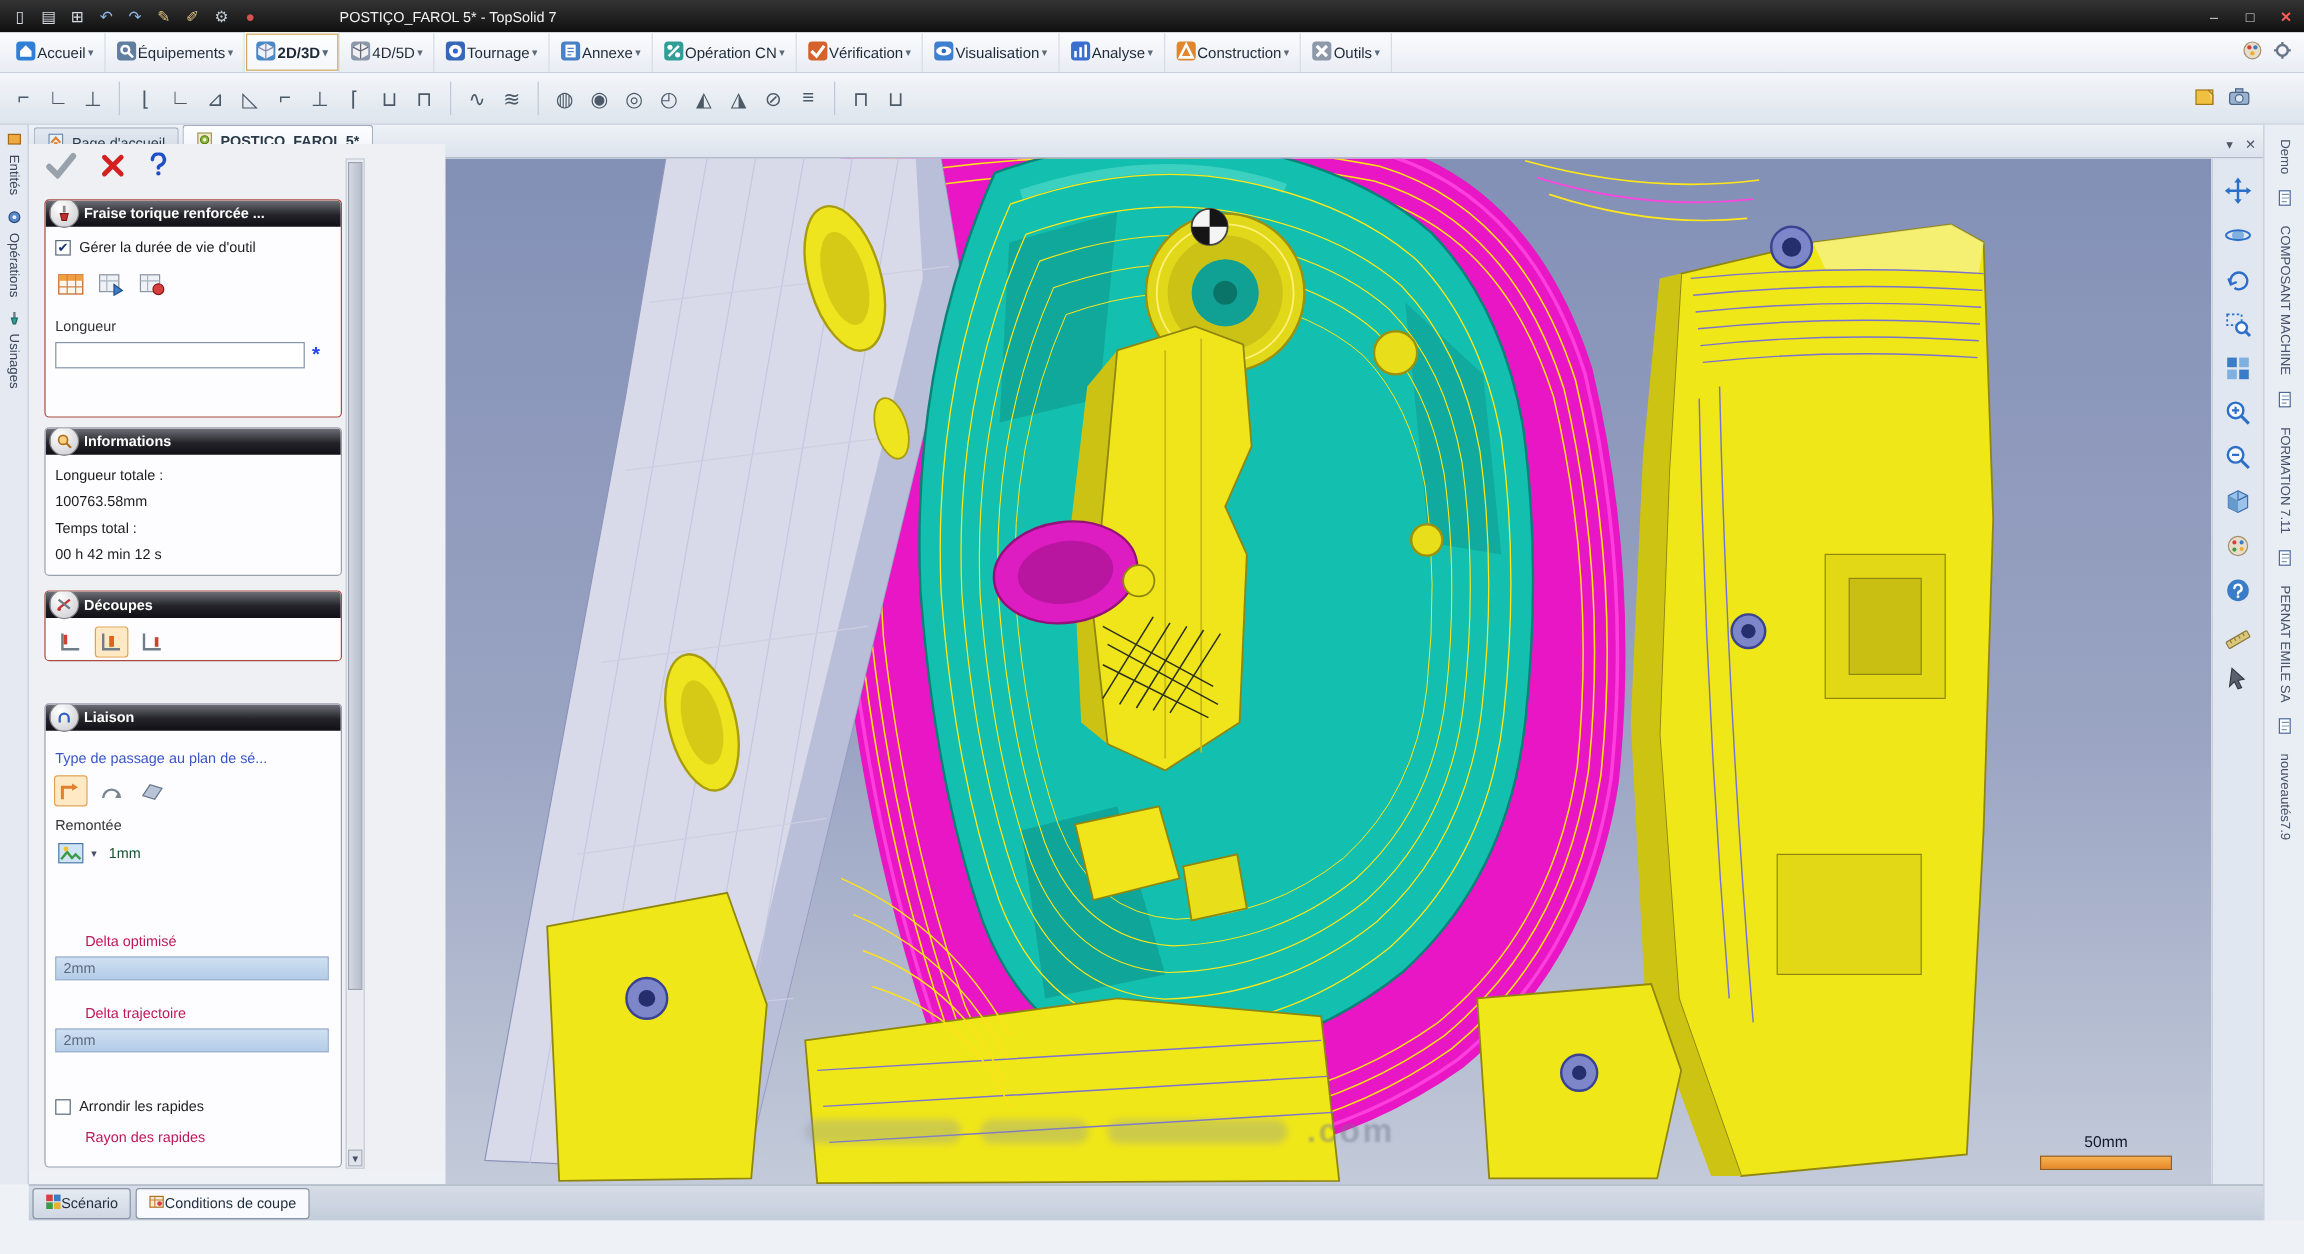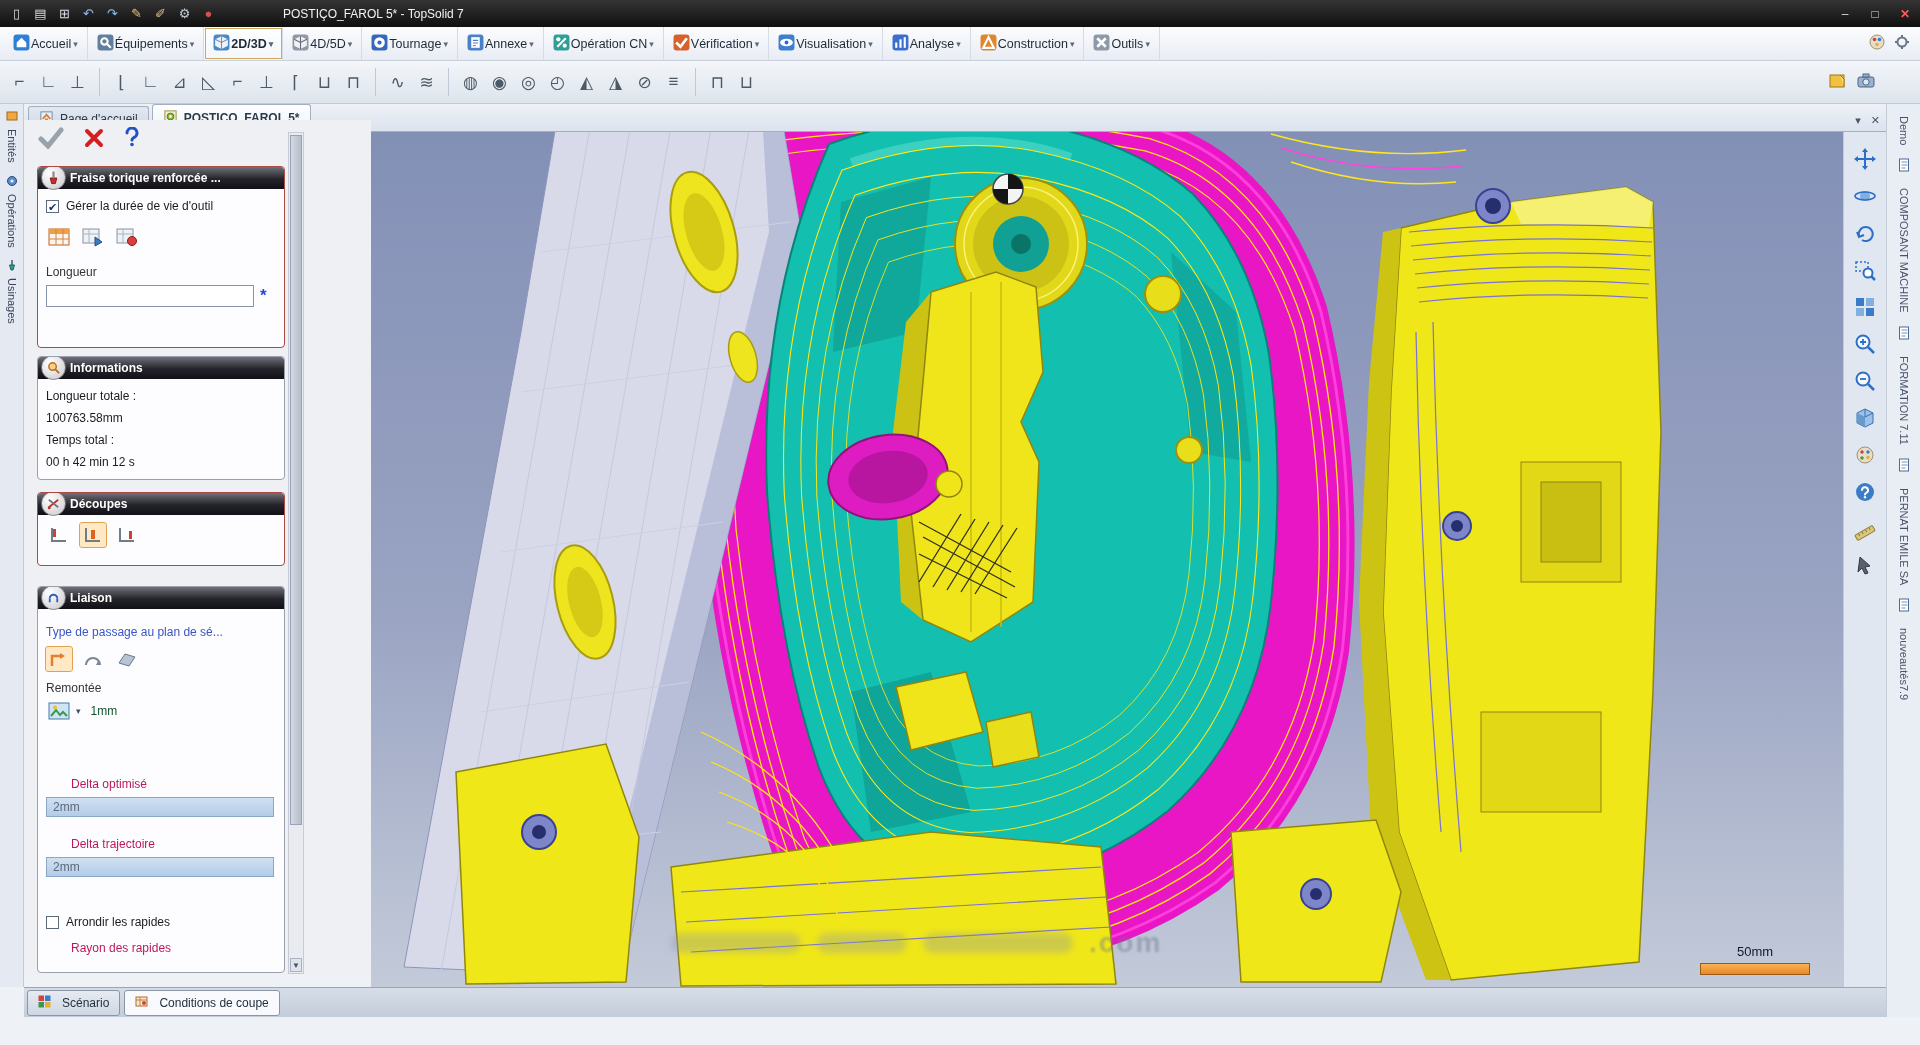--- a/index.html
+++ b/index.html
@@ -119,21 +119,21 @@
   .rail-ic{width:26px;height:26px;display:flex;align-items:center;justify-content:center;}
   .right-strip{position:absolute;left:1886px;top:104px;width:34px;height:913px;box-sizing:border-box;
     background:#e9edf4;border-left:1px solid #c4ccd8;display:flex;flex-direction:column;
     align-items:center;padding-top:12px;gap:13px;}
   .right-strip .vlabel{font-size:11px;color:#47536a;}
 
   
   .bottom-tabbar{position:absolute;left:24px;top:987px;width:1862px;height:30px;box-sizing:border-box;
     background:linear-gradient(#d6dde7,#c3cdda);border-top:1px solid #9aa6b6;display:flex;
     align-items:center;padding-left:3px;gap:4px;}
-  .btab{height:24px;display:flex;align-items:center;gap:11px;padding:0 10px;font-size:12px;
+  .btab{height:24px;display:flex;align-items:center;gap:0;padding:0 10px;font-size:12px;
     border:1px solid #8a96a8;border-radius:3px;background:linear-gradient(#e6ebf2,#cfd7e3);
     color:#23303e;white-space:nowrap;}
   .btab.active{background:#f8fafd;}
   .statusbar{position:absolute;left:0;top:1017px;width:1920px;height:28px;box-sizing:border-box;
     background:linear-gradient(#eef3f9,#dae2ee);border-top:1px solid #b2bdcb;
     font-size:13px;color:#152030;}
   .status-coords{position:absolute;left:998px;top:6px;display:flex;gap:30px;}
   .status-visu{position:absolute;left:1352px;top:6px;}
   .status-ic{position:absolute;left:1305px;top:4px;}
 </style>
@@ -471,21 +471,21 @@
         <span>Informations</span>
       </div>
       <div class="pbox-body" style="padding-top:6px;">
         <div class="info-line">Longueur totale :</div>
         <div class="info-line">100763.58mm</div>
         <div class="info-line">Temps total :</div>
         <div class="info-line">00 h 42 min 12 s</div>
       </div>
     </div>
 
-    <div class="pbox red" style="top:372px;height:74px;">
+    <div class="pbox red" style="top:372px;height:59px;">
       <div class="pbox-header">
         <span class="pbox-badge">
           <svg width="15" height="15" viewBox="0 0 16 16">
               <path d="M3 12L13 4" stroke="#c03030" stroke-width="2"></path>
               <path d="M3 4l10 8" stroke="#707880" stroke-width="2"></path>
               <circle cx="3.5" cy="12.5" r="1.6" fill="#c03030"></circle>
             </svg>
         </span>
         <span>Découpes</span>
       </div>

